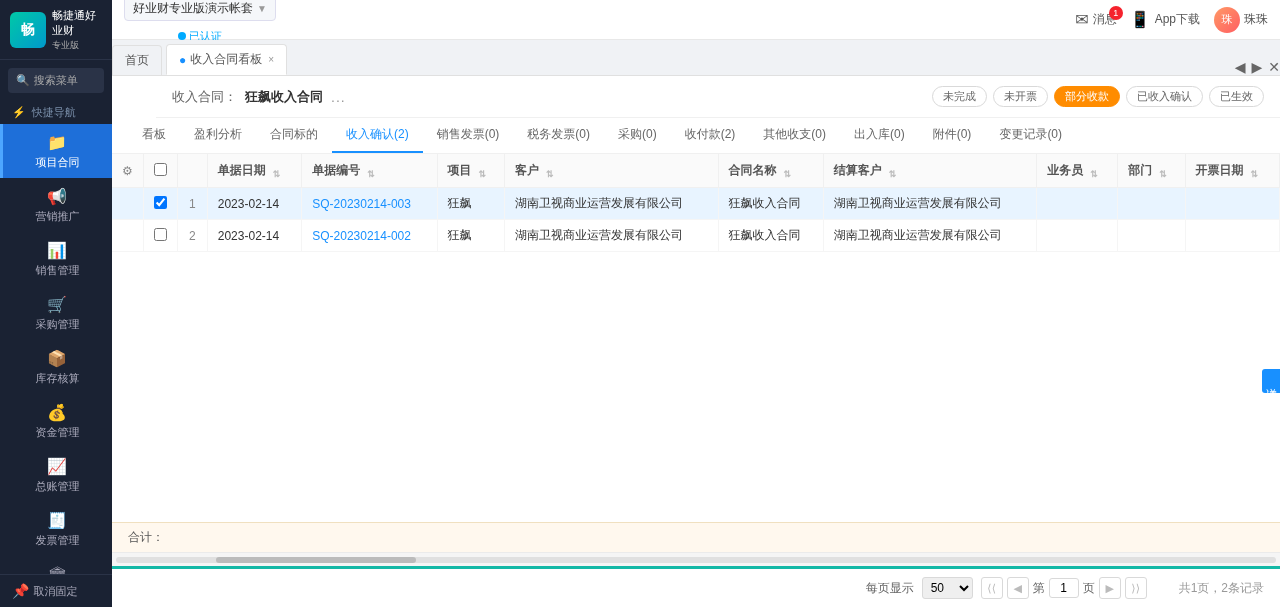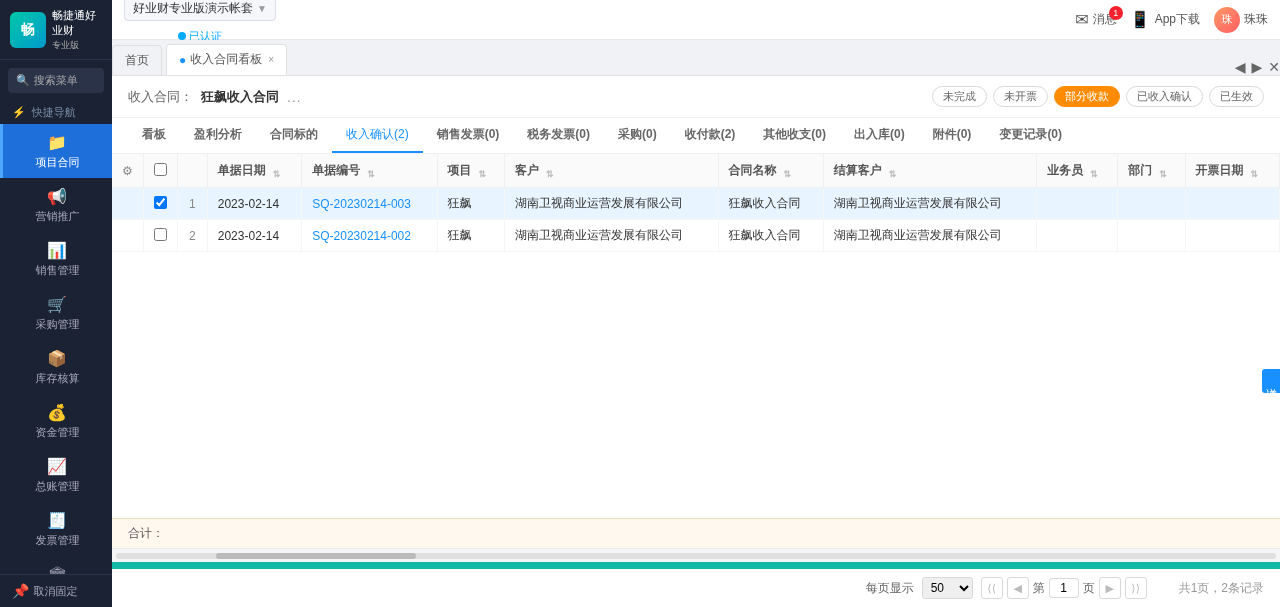--- a/index.html
+++ b/index.html
@@ -42,38 +42,38 @@
     .page-tab { display: flex; align-items: center; gap: 4px; padding: 6px 12px; background: #fff; border: 1px solid #e0e0e0; border-bottom: none; border-radius: 4px 4px 0 0; cursor: pointer; font-size: 12px; color: #555; margin-right: 4px; }
     .page-tab.active { background: #fff; border-bottom: 1px solid #fff; z-index: 1; }
     .page-tab.home { background: #f0f2f5; }
     .tab-close { color: #999; font-size: 10px; cursor: pointer; margin-left: 2px; }
     .tab-active-indicator { color: #1890ff; }
 
     
     .content { flex: 1; background: #fff; display: flex; flex-direction: column; overflow: hidden; }
 
     
-    .contract-header { padding: 10px 16px; display: flex; align-items: center; justify-content: space-between; border-bottom: 1px solid #f0f0f0; flex-shrink: 0; }
+    .contract-header { padding: 10px 16px; display: flex; align-items: center; justify-content: space-between; border-bottom: 1px solid #f0f0f0; flex-shrink: 0; margin-left: 44px; }
     .contract-title { display: flex; align-items: center; gap: 8px; font-size: 13px; font-weight: 500; }
     .contract-title-label { color: #666; }
     .contract-title-name { color: #333; font-weight: 600; }
     .contract-title-more { color: #999; cursor: pointer; font-size: 14px; letter-spacing: 1px; }
     .status-buttons { display: flex; gap: 6px; }
     .status-btn { padding: 2px 10px; border-radius: 12px; font-size: 11px; border: 1px solid; cursor: pointer; }
     .status-btn.incomplete { background: #fff; border-color: #d9d9d9; color: #666; }
     .status-btn.uninvoiced { background: #fff; border-color: #d9d9d9; color: #666; }
     .status-btn.partial { background: #ff8c00; border-color: #ff8c00; color: white; }
     .status-btn.confirmed { background: #fff; border-color: #d9d9d9; color: #666; }
     .status-btn.effective { background: #fff; border-color: #d9d9d9; color: #666; }
     .contract-actions { display: flex; gap: 8px; }
     .contract-action-btn { padding: 2px 8px; border: 1px solid #d9d9d9; background: #fff; border-radius: 3px; cursor: pointer; font-size: 11px; color: #555; display: flex; align-items: center; gap: 3px; }
 
     
     .nav-tabs { display: flex; padding: 0 16px; border-bottom: 1px solid #f0f0f0; flex-shrink: 0; background: #fff; }
-    .nav-tab { padding: 8px 14px; cursor: pointer; color: #666; font-size: 12px; border-bottom: 2px solid transparent; white-space: nowrap; font-weight: bold; }
+    .nav-tab { padding: 8px 14px; cursor: pointer; color: #666; font-size: 12px; border-bottom: 2px solid transparent; white-space: nowrap; }
     .nav-tab.active { color: #1890ff; border-bottom-color: #1890ff; font-weight: 500; }
 
     
     .table-area { flex: 1; overflow: auto; position: relative; }
     .data-table { width: 100%; border-collapse: collapse; font-size: 12px; }
     .data-table thead tr { background: #fafafa; }
     .data-table th { padding: 8px 10px; border-bottom: 1px solid #f0f0f0; border-right: 1px solid #f0f0f0; color: #555; font-weight: 500; white-space: nowrap; text-align: left; position: sticky; top: 0; background: #fafafa; z-index: 2; }
     .data-table td { padding: 7px 10px; border-bottom: 1px solid #f5f5f5; border-right: 1px solid #f5f5f5; white-space: nowrap; }
     .data-table tbody tr.selected { background: #e8f4ff; }
     .sort-icon { color: #bbb; font-size: 9px; }
@@ -86,21 +86,21 @@
     
     .table-footer { padding: 6px 16px; background: #fff8ee; border-top: 1px solid #f0e0c0; font-size: 12px; color: #555; flex-shrink: 0; display: flex; align-items: center; }
     .total-label { font-weight: 500; }
 
     
     .scrollbar-area { height: 14px; background: #f5f5f5; border-top: 1px solid #ebebeb; flex-shrink: 0; display: flex; align-items: center; padding: 0 4px; }
     .scrollbar-track { flex: 1; height: 6px; background: #e0e0e0; border-radius: 3px; position: relative; }
     .scrollbar-thumb { width: 200px; height: 6px; background: #bbb; border-radius: 3px; position: absolute; left: 100px; }
 
     
-    .pagination { padding: 8px 16px; background: #fff; border-top: 7px solid #14b8a6; display: flex; align-items: center; justify-content: flex-end; gap: 8px; flex-shrink: 0; font-size: 12px; }
+    .pagination { padding: 8px 16px; background: #fff; border-top: 3px solid #14b8a6; display: flex; align-items: center; justify-content: flex-end; gap: 8px; flex-shrink: 0; font-size: 12px; }
     .page-size-label { color: #666; }
     .page-size-select { border: 1px solid #d9d9d9; border-radius: 3px; padding: 2px 4px; font-size: 12px; }
     .pagination-nav { display: flex; align-items: center; gap: 4px; }
     .page-nav-btn { width: 22px; height: 22px; border: 1px solid #d9d9d9; background: #fff; border-radius: 3px; cursor: pointer; display: flex; align-items: center; justify-content: center; color: #555; font-size: 11px; }
     .page-nav-btn.disabled { color: #bbb; cursor: not-allowed; }
     .page-info { color: #666; }
     .page-number-input { width: 30px; border: 1px solid #d9d9d9; border-radius: 3px; text-align: center; padding: 2px; font-size: 12px; }
     .page-summary { color: #999; margin-left: 24px; }
 
     

